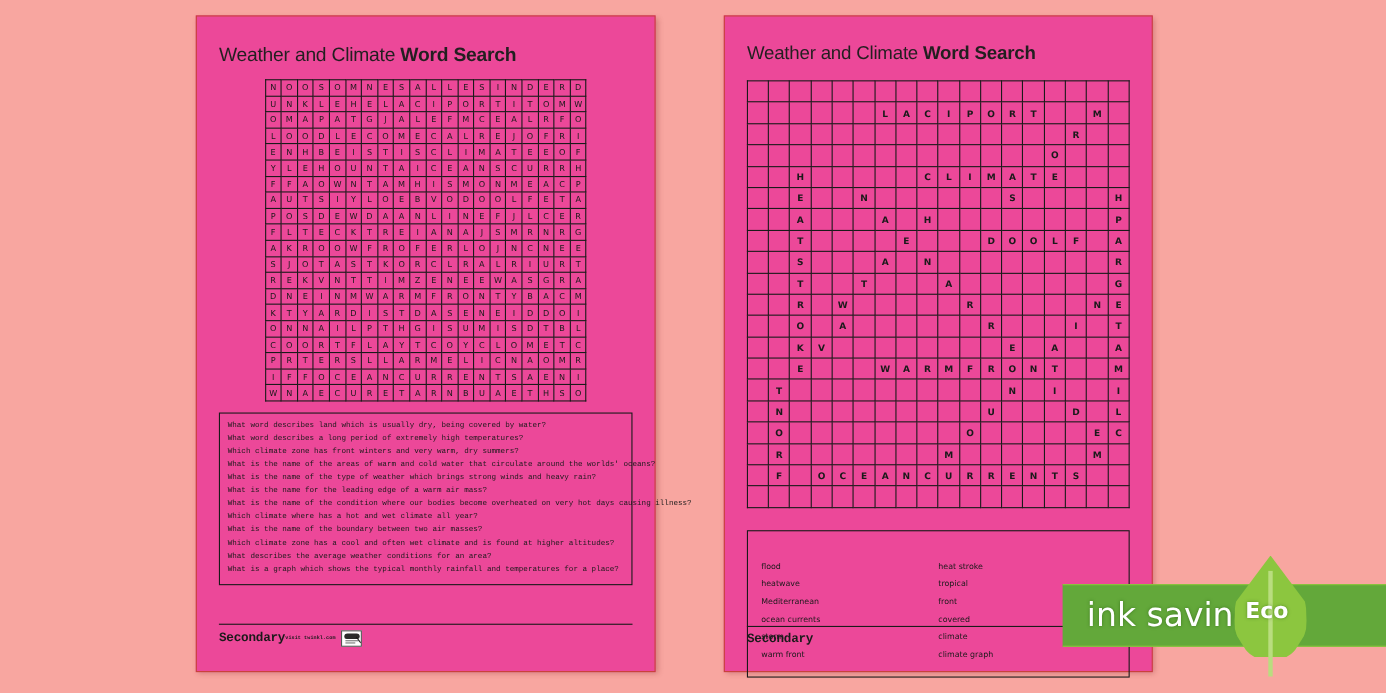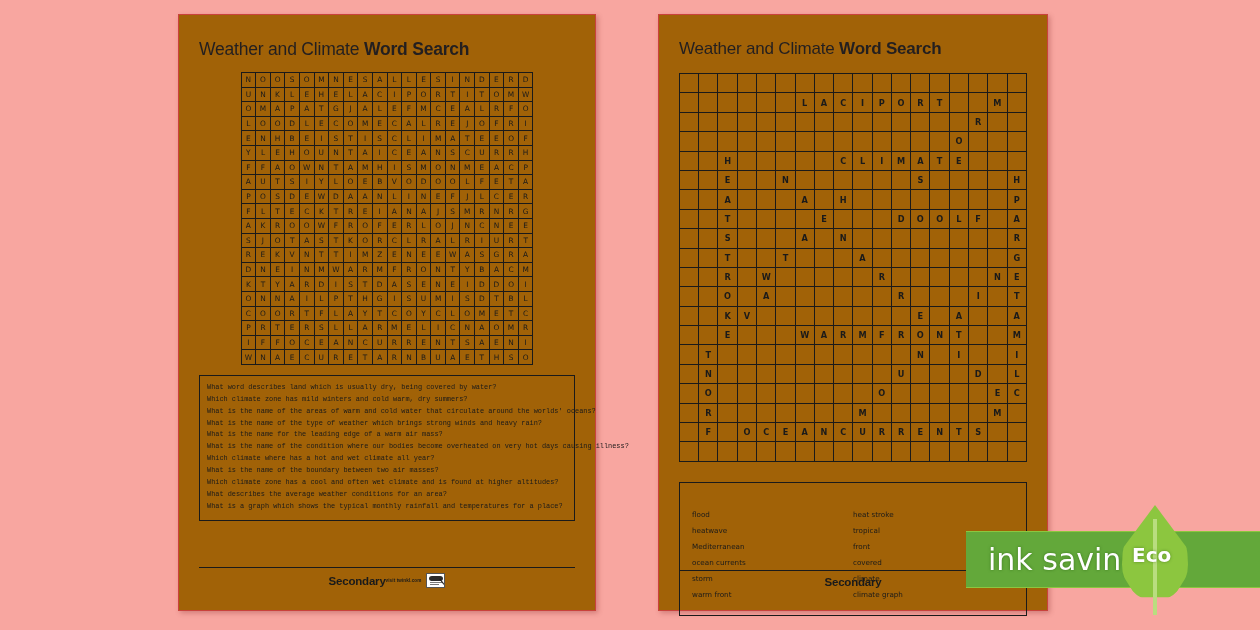--- a/index.html
+++ b/index.html
@@ -5,21 +5,21 @@
   * { box-sizing: border-box; margin: 0; padding: 0; }
   body {
     width: 1260px; height: 630px;
     background: #f8a6a0;
     font-family: "Liberation Sans", sans-serif;
     overflow: hidden;
     position: relative;
   }
   .page {
     position: absolute;
-    background: #a16207;
+    background: #ec4899;
     border: 1px solid #c9423c;
     box-shadow: 2px 2px 5px rgba(120,30,30,0.30);
   }
   #page-1 { left: 178px; top: 14px; width: 418px; height: 597px; }
   #page-2 { left: 658px; top: 14px; width: 390px; height: 597px; }
 
   .page-inner { padding: 24px 20px 0 20px; height: 100%; position: relative; }
 
   .title {
     font-size: 17.5px;
@@ -89,21 +89,22 @@
 
   
   .footer {
     position: absolute;
     left: 20px; right: 20px;
     bottom: 22px;
     border-top: 1.6px solid #1a1a1a;
     padding-top: 5px;
     display: flex;
     align-items: center;
-    justify-content: center;
+    justify-content: flex-start;
+    font-family: Liberation Mono, monospace;
   }
   .footer-label {
     font-size: 11.5px;
     font-weight: 700;
     color: #1a1a1a;
     letter-spacing: -0.2px;
   }
   .footer-right { display: flex; align-items: center; gap: 5px; }
   .visit-url {
     font-size: 4.6px;
@@ -631,21 +632,22 @@
             <td>T</td>
             <td>H</td>
             <td>S</td>
             <td>O</td>
           </tr>
         </tbody>
       </table>
 
     <div class="questions-box">
         <div class="question">What word describes land which is usually dry, being covered by water?</div>
-        <div class="question">Which climate zone has mild winters and cold warm, dry summers?</div>
+        <div class="question">What word describes a long period of extremely high temperatures?</div>
+        <div class="question">Which climate zone has front winters and very warm, dry summers?</div>
         <div class="question">What is the name of the areas of warm and cold water that circulate around the worlds' oceans?</div>
         <div class="question">What is the name of the type of weather which brings strong winds and heavy rain?</div>
         <div class="question">What is the name for the leading edge of a warm air mass?</div>
         <div class="question">What is the name of the condition where our bodies become overheated on very hot days causing illness?</div>
         <div class="question">Which climate where has a hot and wet climate all year?</div>
         <div class="question">What is the name of the boundary between two air masses?</div>
         <div class="question">Which climate zone has a cool and often wet climate and is found at higher altitudes?</div>
         <div class="question">What describes the average weather conditions for an area?</div>
         <div class="question">What is a graph which shows the typical monthly rainfall and temperatures for a place?</div>
       </div>

